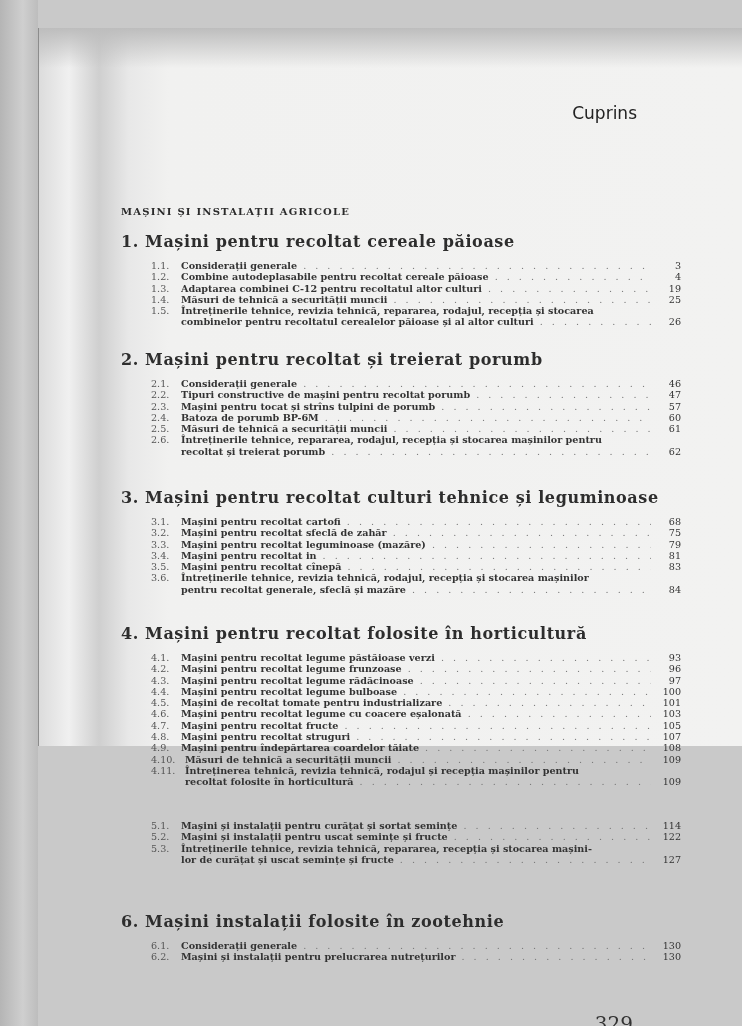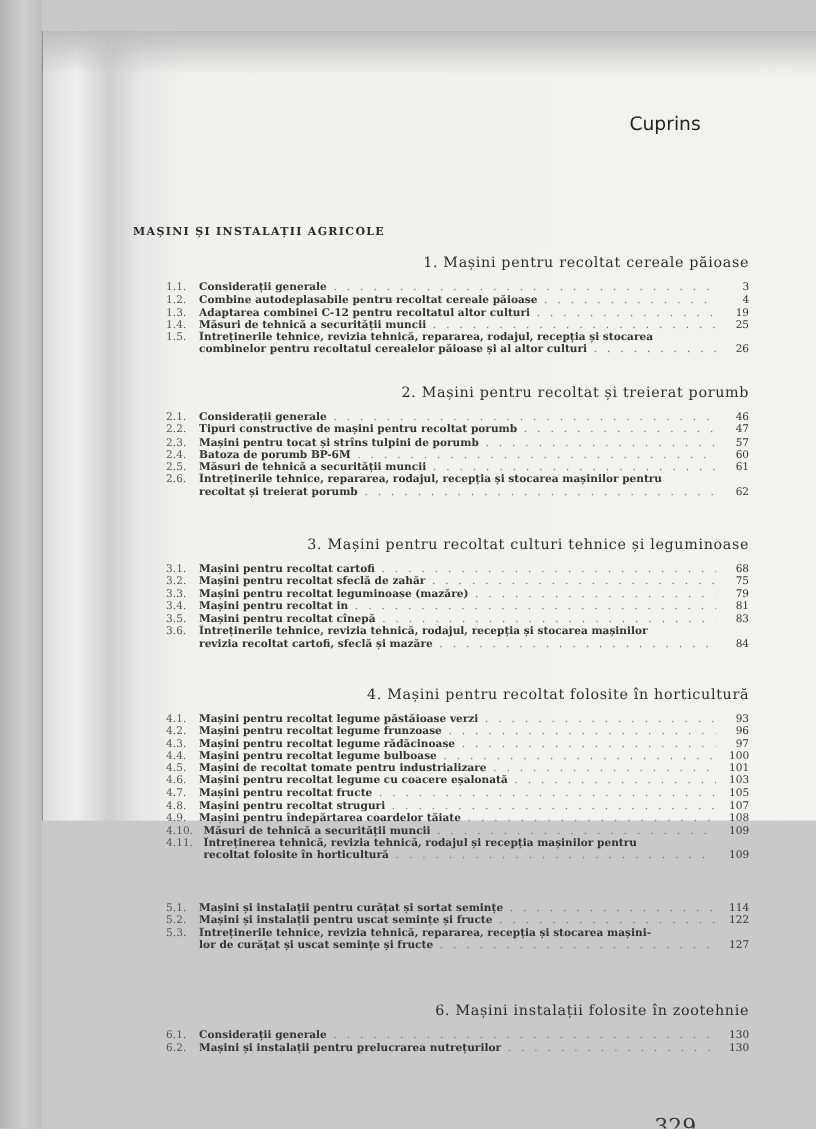--- a/index.html
+++ b/index.html
@@ -29,22 +29,22 @@
     font-size: 17px; color: #222;
   }
   .part-title {
     position: absolute; left: 82px; top: 178px;
     font-weight: bold; font-size: 10px; letter-spacing: 1.2px; color: #2b2b2b;
   }
   .chapter {
     position: absolute; left: 82px; width: 560px;
   }
   .chapter-title {
-    font-size: 13px; font-weight: normal; letter-spacing: 0.6px; color: #2d2d2d;
-    margin-bottom: 9px; white-space: nowrap; text-align: right;
+    font-size: 16px; font-weight: bold; letter-spacing: 0.6px; color: #2d2d2d;
+    margin-bottom: 9px; white-space: nowrap;
   }
   .entry {
     display: flex; align-items: flex-start; font-size: 9.6px; line-height: 11.3px;
     color: #333; padding-left: 30px;
   }
   .entry .num { width: 30px; flex: none; color: #555; }
   .entry .num.wide { width: 34px; }
   .entry .txt { flex: 1; font-weight: bold; position: relative; overflow: hidden; white-space: nowrap; }
   .entry .txt .dots { font-weight: normal; color: #777; letter-spacing: 3px; }
   .entry .pg { width: 30px; text-align: right; flex: none; color: #333; }
@@ -143,21 +143,21 @@
           <span class="txt"><span>Mașini pentru recoltat in</span><span class="dots"> . . . . . . . . . . . . . . . . . . . . . . . . . . . . . . . . . . . . . . . . . . . . . . . . . . . . . . . . . . . . </span></span>
           <span class="pg">81</span>
         </div>
         <div class="entry">
           <span class="num">3.5.</span>
           <span class="txt"><span>Mașini pentru recoltat cînepă</span><span class="dots"> . . . . . . . . . . . . . . . . . . . . . . . . . . . . . . . . . . . . . . . . . . . . . . . . . . . . . . . . . . . . </span></span>
           <span class="pg">83</span>
         </div>
         <div class="entry">
           <span class="num">3.6.</span>
-          <span class="txt"><span>Întreținerile tehnice, revizia tehnică, rodajul, recepția și stocarea mașinilor</span><br><span>revizia recoltat cartofi, sfeclă și mazăre</span><span class="dots"> . . . . . . . . . . . . . . . . . . . . . . . . . . . . . . . . . . . . . . . . . . . . . . . . . . . . . . . . . . . . </span></span>
+          <span class="txt"><span>Întreținerile tehnice, revizia tehnică, rodajul, recepția și stocarea mașinilor</span><br><span>pentru recoltat generale, sfeclă și mazăre</span><span class="dots"> . . . . . . . . . . . . . . . . . . . . . . . . . . . . . . . . . . . . . . . . . . . . . . . . . . . . . . . . . . . . </span></span>
           <span class="pg" style="align-self: flex-end;">84</span>
         </div>
       </div>
       <div class="chapter" style="top: 596px;">
         <div class="chapter-title">4. Mașini pentru recoltat folosite în horticultură</div>
         <div class="entry">
           <span class="num">4.1.</span>
           <span class="txt"><span>Mașini pentru recoltat legume păstăioase verzi</span><span class="dots"> . . . . . . . . . . . . . . . . . . . . . . . . . . . . . . . . . . . . . . . . . . . . . . . . . . . . . . . . . . . . </span></span>
           <span class="pg">93</span>
         </div>

